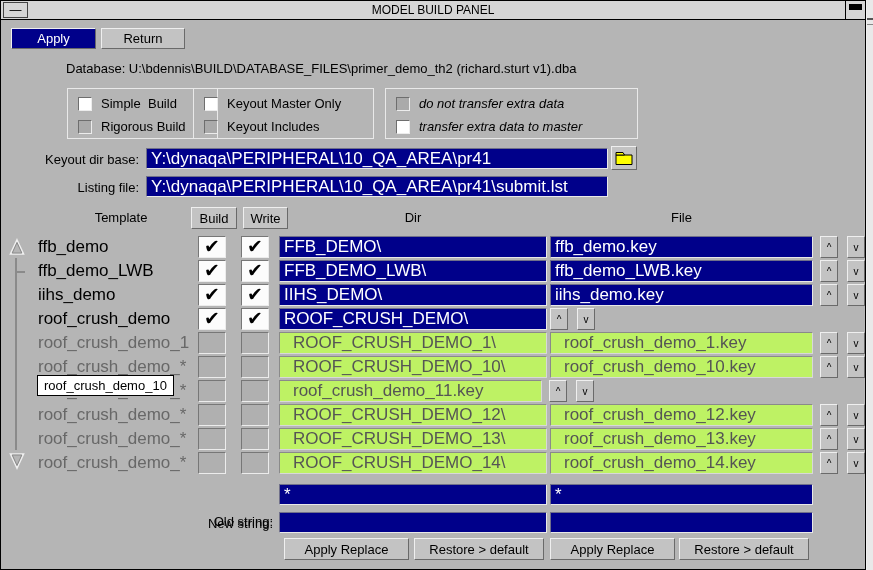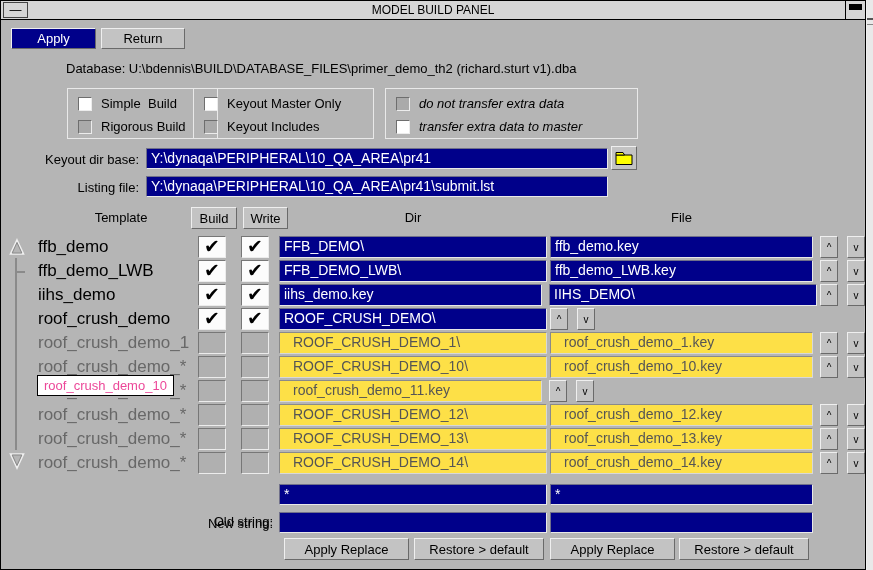--- a/index.html
+++ b/index.html
@@ -40,25 +40,25 @@
 
   
   .btn {
     background:#c3c3c3; color:#000; font-size:13px;
     border:1px solid; border-color:#efefef #6a6a6a #6a6a6a #efefef;
     display:flex; align-items:center; justify-content:center;
     cursor:default; font-family:inherit;
   }
   .btn.navy { background:#00008a; color:#fff; }
   .field {
-    background:#00008a; color:#fff; font-size:14px;
+    background:#00008a; color:#fff; font-size:17px;
     border:1px solid; border-color:#70708a #e8e8e8 #e8e8e8 #70708a;
     line-height:19px; padding-left:4px; white-space:nowrap; overflow:hidden;
   }
-  .field.inactive { background:#fde047; color:#555; border-color:#8a8a8a #d8d8d8 #d8d8d8 #8a8a8a;padding-left:13px; }
+  .field.inactive { background:#bef264; color:#555; border-color:#8a8a8a #d8d8d8 #d8d8d8 #8a8a8a;padding-left:13px; }
   .lbl { font-size:13px; color:#000; white-space:pre; }
 
   
   .apply-btn  { position:absolute; left:10px;  top:27px; width:85px; height:21px; }
   .return-btn { position:absolute; left:100px; top:27px; width:84px; height:21px; }
   .db-line { position:absolute; left:65px; top:60px; }
 
   
   .group { position:absolute; top:87px; height:51px; border:1px solid #e9e9e9; }
   .g1 { left:22px;  width:151px;margin-left:44px; }
@@ -112,21 +112,21 @@
   
   .scrollbar { position:absolute; left:7px; top:237px; width:18px; height:233px; }
   .sb-line { position:absolute; left:7px; top:20px; width:2px; height:192px; background:#8a8a8a; }
   .sb-tick { position:absolute; left:7px; top:33px; width:10px; height:2px; background:#8a8a8a; }
   .sb-up { position:absolute; left:0; top:0; }
   .sb-dn { position:absolute; left:0; top:214px; }
 
   
   .tooltip {
     position:absolute; left:36px; top:374px; height:21px;
-    background:#fff; border:1px solid #000; color:#ec4899;
+    background:#fff; border:1px solid #000; color:#000000;
     font-size:13px; line-height:19px; padding:0 6px; z-index:5; white-space:pre;
   }
 
   
   .old-lbl { position:absolute; left:160px; top:513px; width:112px; text-align:right; }
   .new-lbl { position:absolute; left:160px; top:515px; width:112px; text-align:right; }
   .old-dir  { position:absolute; left:278px; top:483px; width:268px; height:21px; }
   .old-file { position:absolute; left:549px; top:483px; width:263px; height:21px; }
   .new-dir  { position:absolute; left:278px; top:511px; width:268px; height:21px; }
   .new-file { position:absolute; left:549px; top:511px; width:263px; height:21px; }
@@ -244,22 +244,22 @@
     <button class="btn updn dn">v</button>
   </div>
       <div class="trow">
     <div class="t-label">iihs_demo</div>
     <div class="cb b checked">
       <span class="check">✔</span>
     </div>
     <div class="cb w checked">
       <span class="check">✔</span>
     </div>
+    <div class="field dirf">IIHS_DEMO\</div>
     <div class="field filef">iihs_demo.key</div>
-    <div class="field dirf">IIHS_DEMO\</div>
     <button class="btn updn up">^</button>
     <button class="btn updn dn">v</button>
   </div>
       <div class="trow">
     <div class="t-label">roof_crush_demo</div>
     <div class="cb b checked">
       <span class="check">✔</span>
     </div>
     <div class="cb w checked">
       <span class="check">✔</span>

